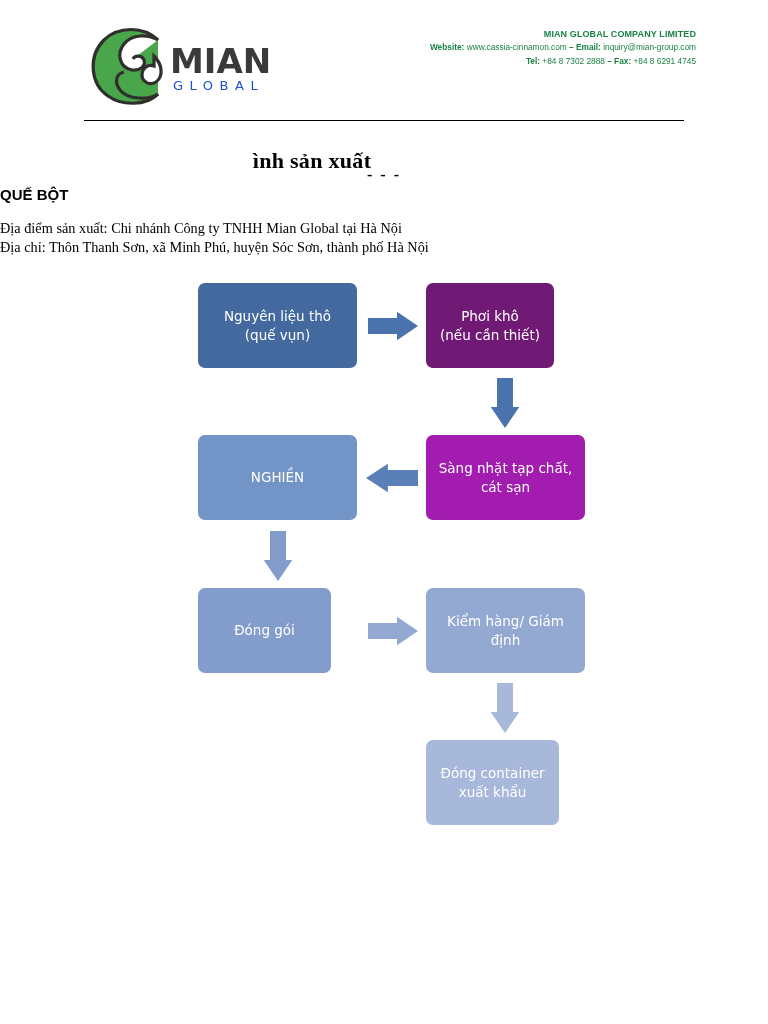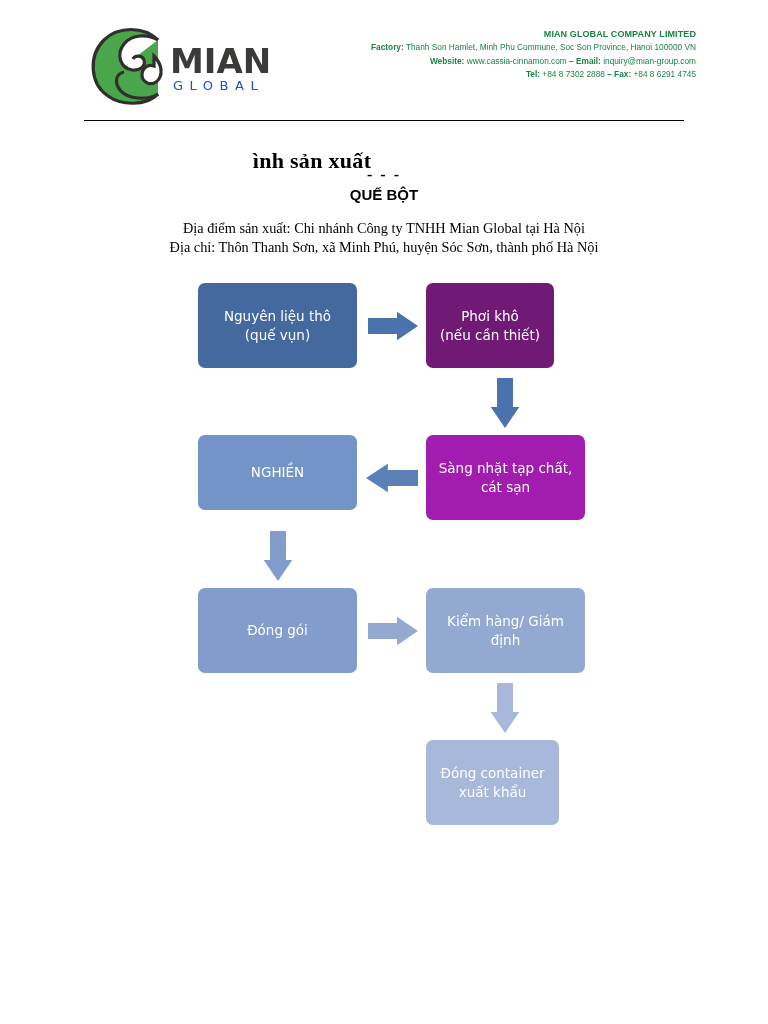--- a/index.html
+++ b/index.html
@@ -114,32 +114,32 @@
     font-weight: 700;
     font-size: 16px;
     color: #000000;
     letter-spacing: 2px;
   }
   #title-sub {
     position: absolute;
     left: 0;
     top: 186px;
     width: 768px;
-    text-align: center;
+    text-align: left;
     font-family: "Liberation Sans", sans-serif;
     font-weight: 700;
     font-size: 15px;
     color: #000000;
   }
   #loc-block {
     position: absolute;
     left: 0;
     top: 219px;
     width: 768px;
-    text-align: center;
+    text-align: left;
     font-family: "Liberation Serif", serif;
     font-size: 14.3px;
     color: #000000;
     line-height: 19px;
   }
 
   
   #flow { position: absolute; left: 0; top: 0; width: 768px; height: 1024px; margin-left: 29px; }
 
   .node {
@@ -180,23 +180,20 @@
     </div>
     <div id="logo-wordmark">
       <div class="logo-mian">MIAN</div>
       <div class="logo-global">GLOBAL</div>
     </div>
   </div>
 
   <div id="company-block">
     <div class="coname">MIAN GLOBAL COMPANY LIMITED</div>
     <div class="line">
-      <span>Factory:</span><span class="val"> Thanh Son Hamlet, Minh Phu Commune, Soc Son Province, Hanoi 100000 VN</span>
-    </div>
-    <div class="line">
       <span>Website:</span><span class="val"> www.cassia-cinnamon.com </span><span>– Email:</span><span class="val"> inquiry@mian-group.com</span>
     </div>
     <div class="line">
       <span>Tel:</span><span class="val"> +84 8 7302 2888 </span><span>– Fax:</span><span class="val"> +84 8 6291 4745</span>
     </div>
   </div>
 
   <div id="header-rule"></div>
 </div>
 
@@ -209,22 +206,22 @@
   <div>Địa chỉ: Thôn Thanh Sơn, xã Minh Phú, huyện Sóc Sơn, thành phố Hà Nội</div>
 </div>
 
 <div id="flow">
     <div class="node" style="left: 169px; top: 283px; width: 159px; height: 85px; background: rgb(67, 105, 159);">Nguyên liệu thô
 (quế vụn)</div>
     <div class="node" style="left: 397px; top: 283px; width: 128px; height: 85px; background: #701a75;">Phơi khô
 (nếu cần thiết)</div>
     <div class="node" style="left: 397px; top: 435px; width: 159px; height: 85px; background: #a21caf;">Sàng nhặt tạp chất,
 cát sạn</div>
-    <div class="node" style="left: 169px; top: 435px; width: 159px; height: 75px; background: rgb(115, 148, 198);">NGHIỀN</div>
-    <div class="node" style="left: 169px; top: 588px; width: 159px; height: 85px; background: rgb(130, 156, 203);">Đóng gói</div>
+    <div class="node" style="left: 169px; top: 435px; width: 159px; height: 85px; background: rgb(115, 148, 198);">NGHIỀN</div>
+    <div class="node" style="left: 169px; top: 588px; width: 133px; height: 85px; background: rgb(130, 156, 203);">Đóng gói</div>
     <div class="node" style="left: 397px; top: 588px; width: 159px; height: 85px; background: rgb(147, 169, 210);">Kiểm hàng/ Giám
 định</div>
     <div class="node" style="left: 397px; top: 740px; width: 133px; height: 85px; background: rgb(167, 184, 218);">Đóng container
 xuất khẩu</div>
     <div class="arrow" style="left: 339px; top: 305px; width: 50px; height: 42px;">
       <svg viewBox="0 0 100 100" preserveAspectRatio="none">
         <path d="M0,31 L58,31 L58,16 L100,50 L58,84 L58,69 L0,69 Z" fill="#4a72ac"></path>
       </svg>
     </div>
     <div class="arrow" style="left: 455px; top: 378px; width: 42px; height: 50px;">

